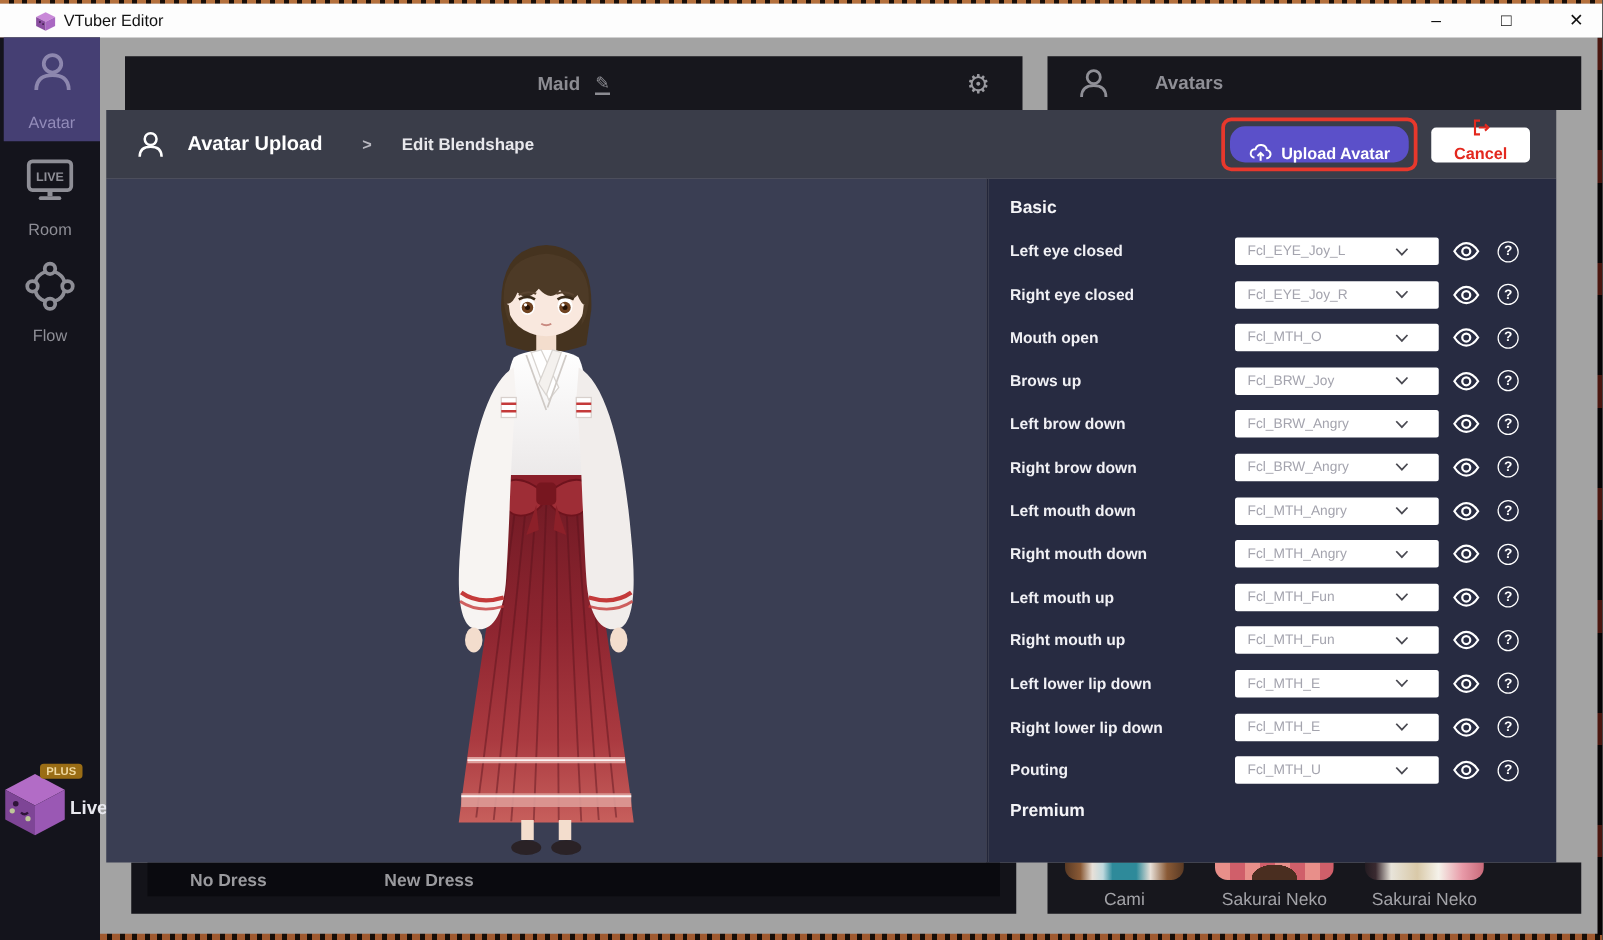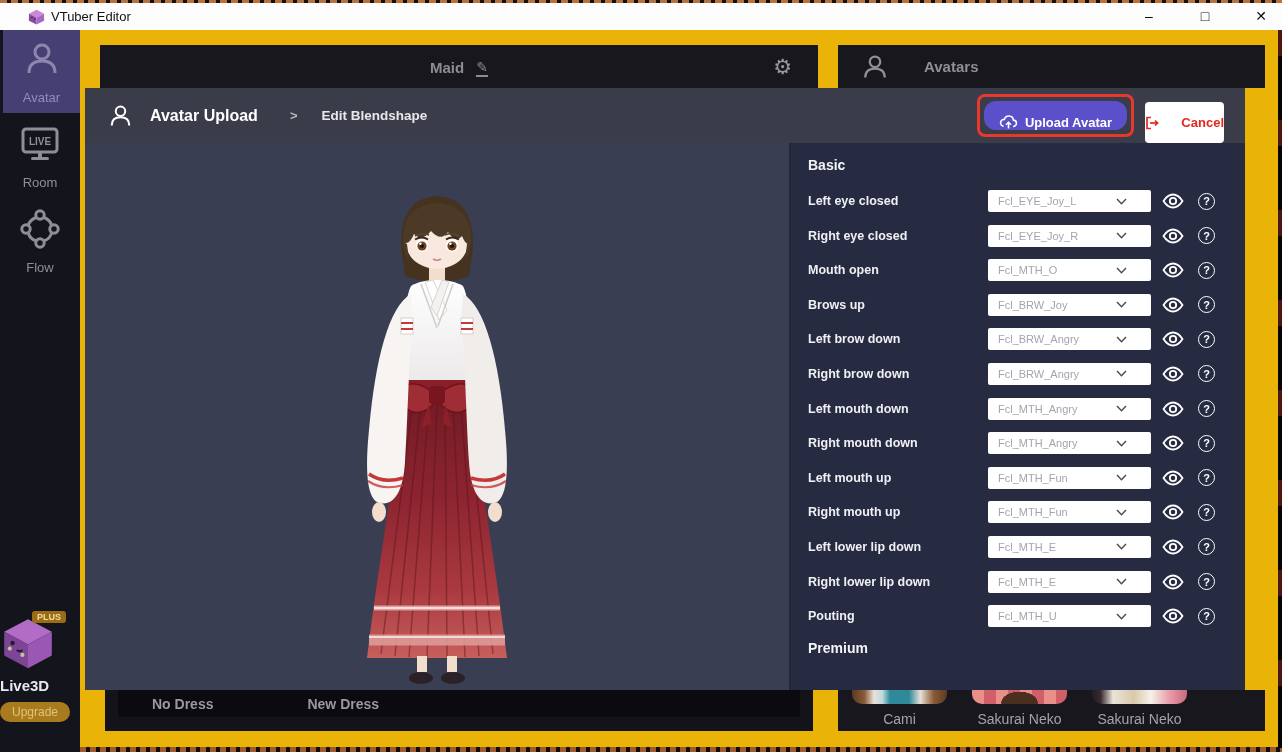--- a/index.html
+++ b/index.html
@@ -1,18 +1,18 @@
 <!DOCTYPE html>
 <html><head>
 <meta charset="utf-8">
 <style>
   * { margin:0; padding:0; box-sizing:border-box; }
   html,body { width:1282px; height:752px; background:#000; overflow:hidden;
     font-family:"Liberation Sans", sans-serif; }
-  #stage { position:relative; width:1282px; height:752px; background:#eab308; overflow:hidden; }
+  #stage { position:relative; width:1282px; height:752px; background:#a3a3a3; overflow:hidden; }
 
   
   .edge-top { position:absolute; left:0; top:0; width:1282px; height:3px;
     background:repeating-linear-gradient(90deg,#b5713e 0 7px,#1a0f08 7px 11px); }
   .edge-bottom { position:absolute; left:0; top:747px; width:1282px; height:5px;
     background:repeating-linear-gradient(90deg,#a05a30 0 6px,#160d07 6px 10px); }
   .edge-left-a { position:absolute; left:0; top:28px; width:3px; height:95px; background:#c4766a; }
   .edge-left-b { position:absolute; left:0; top:705px; width:3px; height:44px; background:#c4766a; }
   .edge-right { position:absolute; left:1278px; top:30px; width:4px; height:718px;
     background:repeating-linear-gradient(180deg,#4a160f 0 26px,#070405 26px 90px); }
@@ -28,21 +28,21 @@
 
   
   .sidebar { position:absolute; left:0; top:30px; width:80px; height:722px; background:#14141c; }
   .side-item { width:80px; display:flex; flex-direction:column; align-items:center; }
   .side-item .lbl { font-size:13px; color:#8e8e96; margin-top:6px; }
   .side-avatar { position:absolute; left:3px; top:0; width:77px; height:83px; background:#453f73;
     display:flex; flex-direction:column; align-items:center; justify-content:center; }
   .side-avatar .lbl { color:#938cba; font-size:13px; margin-top:7px; }
   .side-room { position:absolute; left:0; top:95px; }
   .side-flow { position:absolute; left:0; top:178px; }
-  .brand { position:absolute; left:0; top:585px; width:80px; display:flex; flex-direction:column; align-items:flex-start; }
+  .brand { position:absolute; left:0; top:585px; width:80px; display:flex; align-items:center; }
   .brand-cube-wrap { position:relative; width:56px; height:56px; }
   .plus-badge { position:absolute; right:-10px; top:-4px; background:#9a6d15; color:#f0d9a0;
     font-size:9px; font-weight:bold; padding:1px 5px; border-radius:3px; }
   .brand-name { color:#e8e8ee; font-weight:bold; font-size:15px; margin-top:6px; }
   .upgrade-btn { margin-top:8px; background:#a87c1e; color:#e2c277; font-size:12px;
     padding:3px 12px; border-radius:11px; border:none; }
 
   
   .bg-top-center { position:absolute; left:100px; top:45px; width:718px; height:43px; background:#17171d; }
   .bg-top-right  { position:absolute; left:838px; top:45px; width:427px; height:43px; background:#17171d; }
@@ -74,23 +74,23 @@
     display:flex; align-items:center; }
   .mh-icon { margin-left:22px; display:inline-flex; }
   .mh-root { color:#ffffff; font-weight:bold; font-size:16px; margin-left:16px; }
   .mh-sep { color:#b8b8c0; font-size:13px; font-weight:bold; margin-left:32px; }
   .mh-cur { color:#e8e8ec; font-size:13.5px; font-weight:bold; margin-left:24px; }
   .upload-highlight { position:absolute; left:892px; top:6px; width:157px; height:43px;
     border:3px solid #e8382c; border-radius:8px; }
   .upload-btn { position:absolute; left:899px; top:13px; width:143px; height:29px; background:#5b50c9;
     border:none; border-radius:12px; color:#fff; font-size:13px; font-weight:bold;
     display:flex; align-items:flex-end; justify-content:center; gap:7px; }
-  .cancel-btn { position:absolute; left:1060px; top:14px; width:79px; height:41px; background:#ffffff;
+  .cancel-btn { position:absolute; left:1060px; top:14px; width:79px; height:28px; background:#ffffff;
     border:none; border-radius:4px; color:#e3281e; font-size:13px; font-weight:bold;
-    display:flex; align-items:center; justify-content:space-between; gap:6px; }
+    display:flex; align-items:center; justify-content:flex-end; gap:6px;flex-direction:column; }
 
   .modal-body { position:absolute; left:0; top:55px; width:1160px; height:547px; }
   .preview { position:absolute; left:0; top:0; width:704px; height:547px; background:#3a3e53; }
   .divider { position:absolute; left:704px; top:0; width:2px; height:547px; background:#23263a; }
   .props { position:absolute; left:706px; top:0; width:454px; height:547px; background:#272b41;
     padding:14px 30px 0 17px; overflow:hidden; }
   .section-title { color:#f4f4f7; font-weight:bold; font-size:14px; }
   .bs-list { margin-top:17px; }
   .bs-row { display:flex; align-items:center; height:22px; margin-bottom:12.6px; }
   .bs-label { flex:1; color:#f0f0f4; font-size:12.5px; font-weight:600; }

